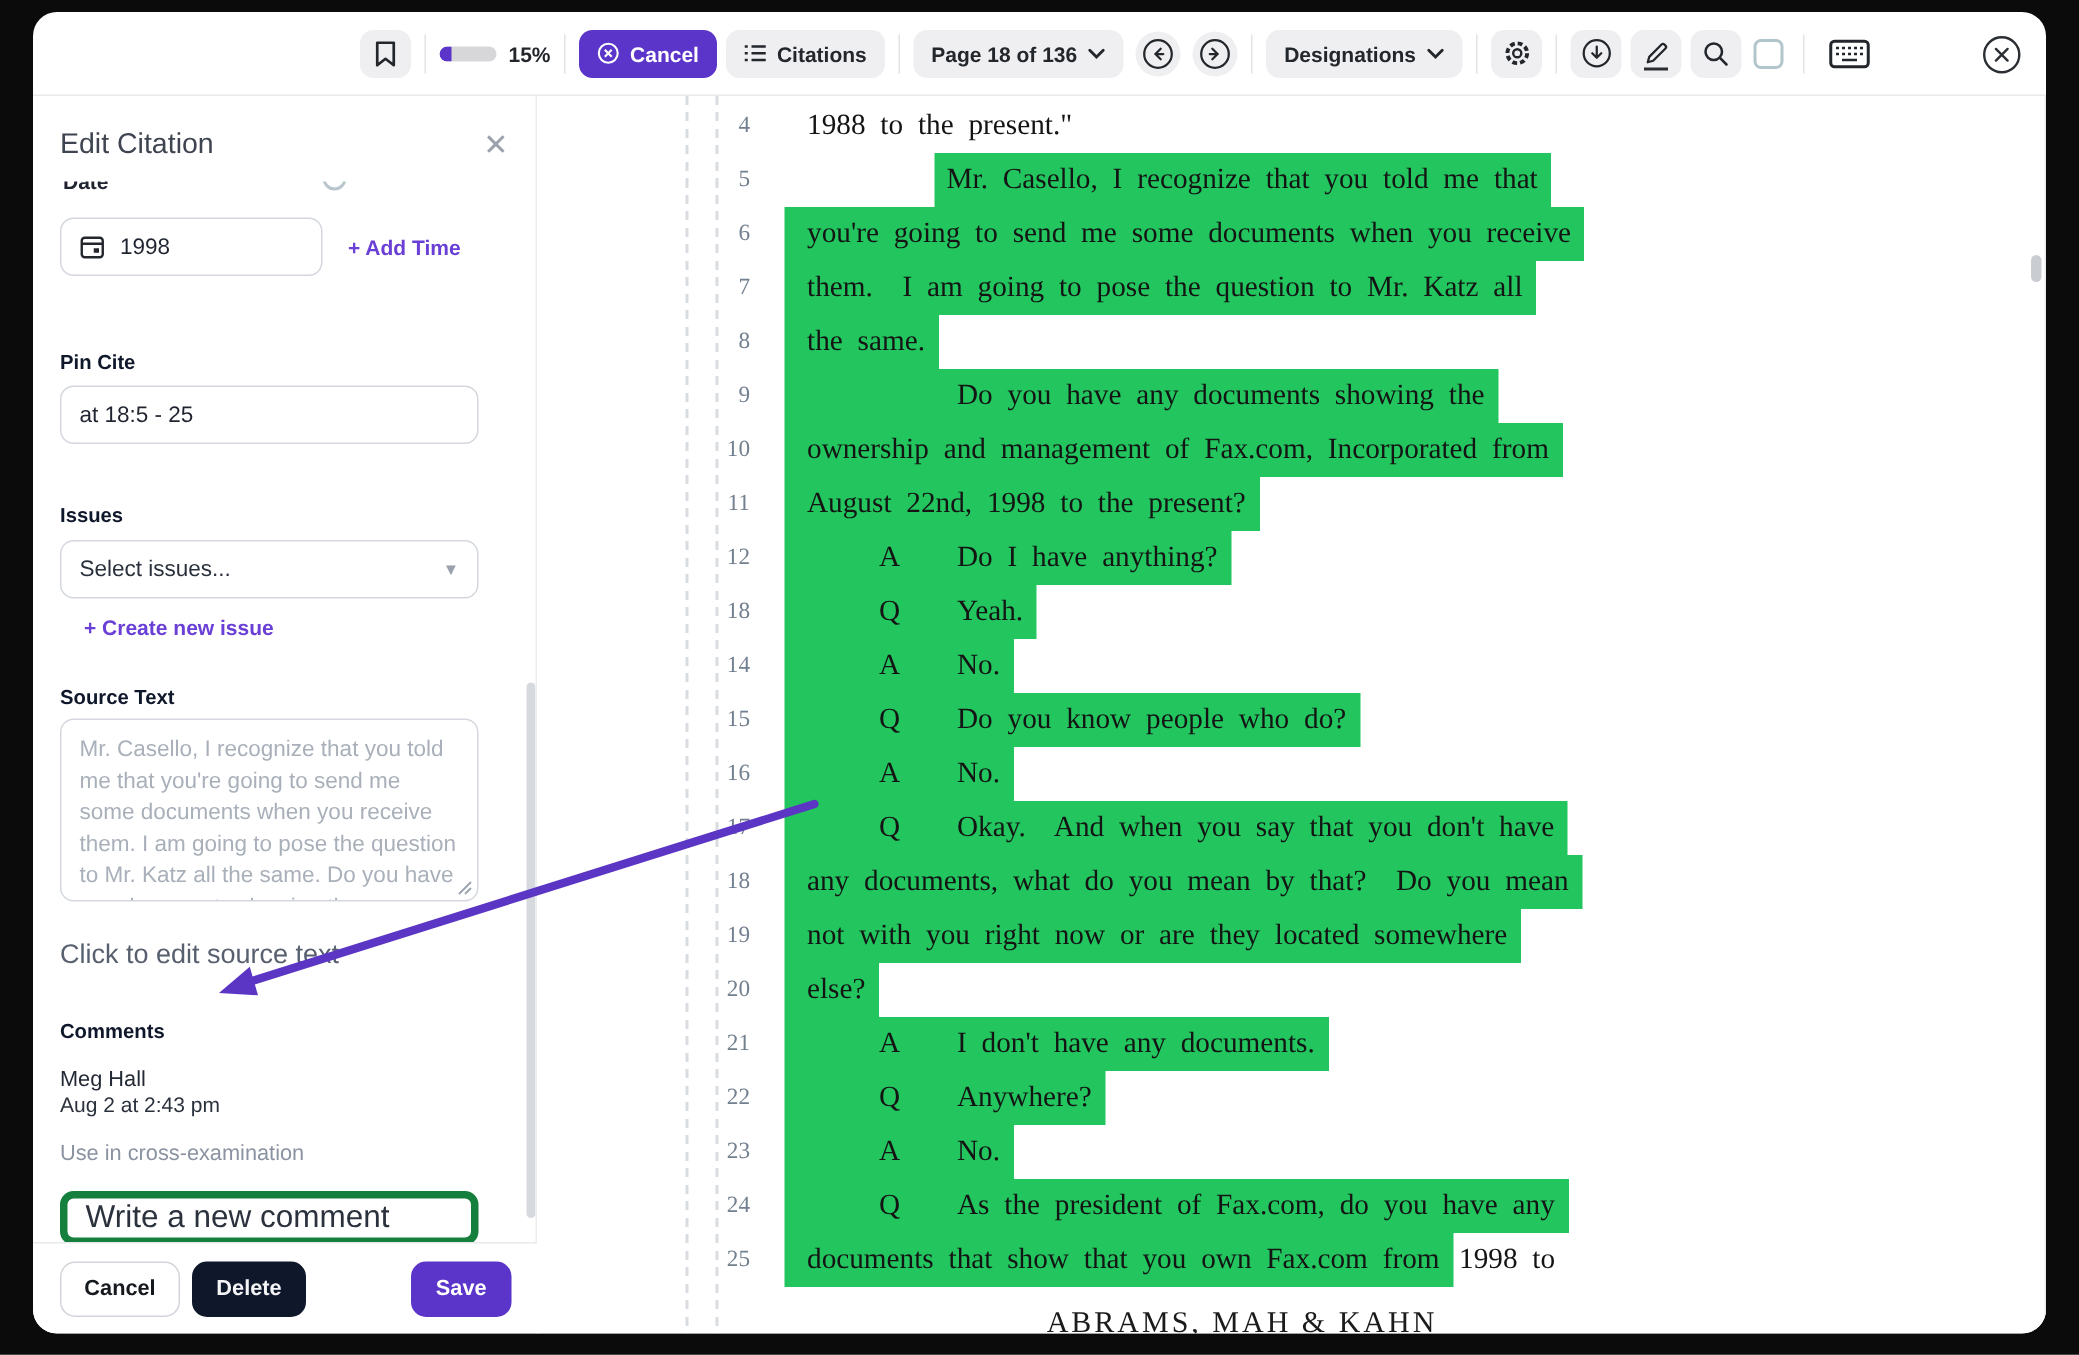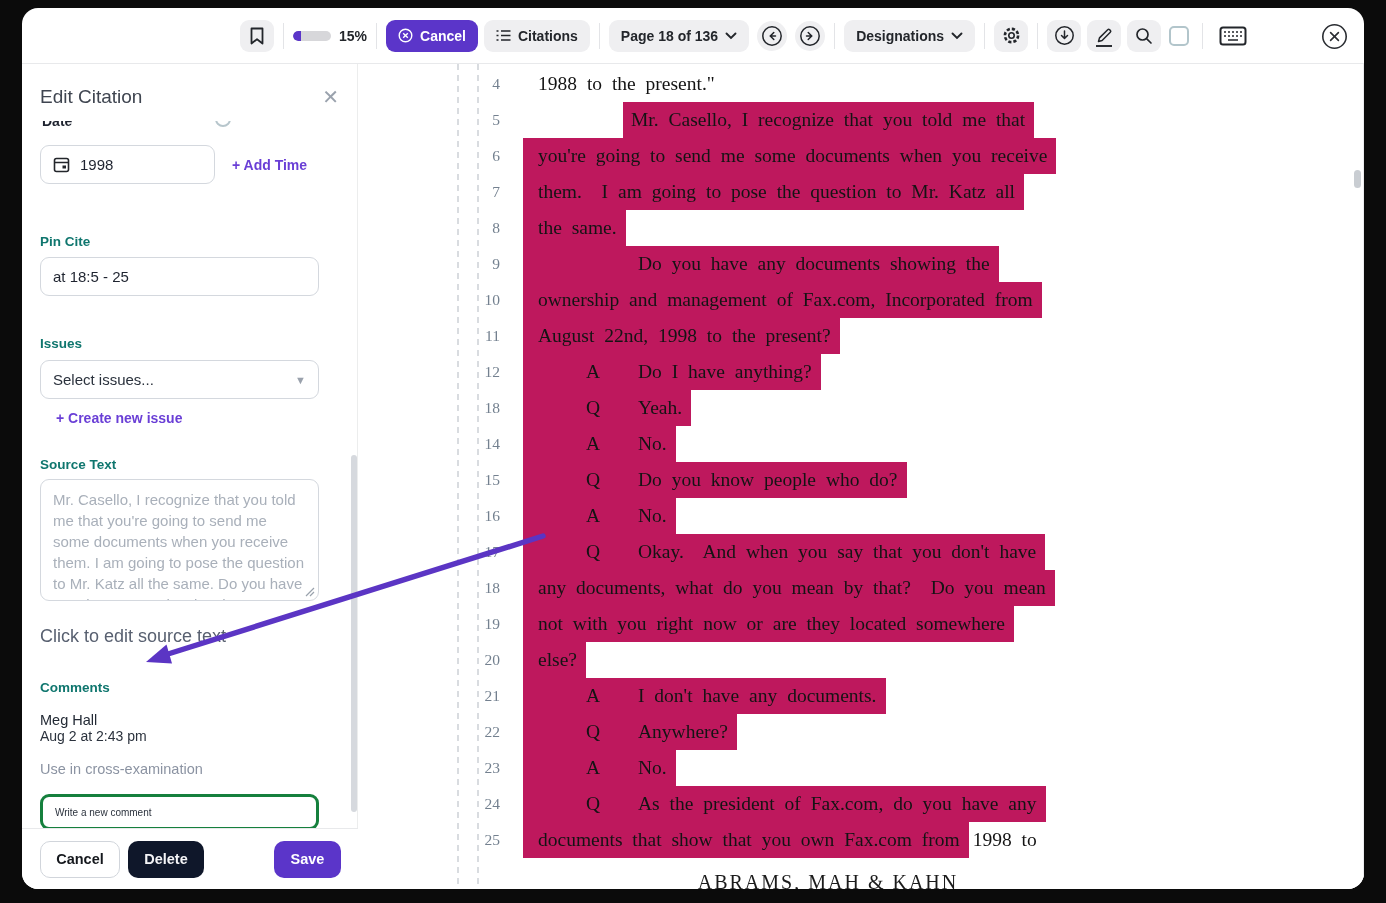--- a/index.html
+++ b/index.html
@@ -34,40 +34,40 @@
   .clip-row { height:10px; overflow:hidden; margin-top:13px; position:relative; }
   .clip-label { font-size:14px; font-weight:700; color:#1f2430; position:absolute; top:-8px; left:2px; }
   .clip-circle { position:absolute; top:-10px; left:175px; width:16px; height:16px; border-radius:50%;
                  border:2px solid #b7c6cc; background:#fff; }
   .date-row { margin-top:14px; display:flex; align-items:center; }
   .input-box { border:1px solid #d4d8de; border-radius:9px; height:39px; display:flex; align-items:center;
                padding:0 12px; font-size:15px; color:#1f2430; background:#fff; }
   .date-box { width:175px; gap:10px; }
   .link-purple { color:#6a3fd6; font-size:14px; font-weight:600; cursor:pointer; }
   .add-time { margin-left:17px; }
-  .fld-label { font-size:13.5px; font-weight:700; color:#0f766e; }
+  .fld-label { font-size:13.5px; font-weight:700; color:#0f172a; }
   .lbl-pin { margin-top:50px; }
   .pin-box { margin-top:8px; width:279px; }
   .lbl-issues { margin-top:40px; }
   .select-box { margin-top:9px; width:279px; justify-content:space-between; cursor:pointer; }
   .select-caret { color:#9aa1ac; font-size:11px; }
   .create-issue { margin-top:11px; margin-left:16px; }
   .lbl-source { margin-top:31px; }
   .source-box { margin-top:7px; width:279px; height:122px; border:1px solid #d4d8de; border-radius:9px;
                 padding:9px 12px; font-size:15px; line-height:21px; color:#a9b0ba; overflow:hidden;
                 position:relative; cursor:pointer; }
   .resize-corner { position:absolute; right:3px; bottom:3px; }
   .source-hint { margin-top:25px; font-size:18px; font-weight:400; color:#586070; }
   .lbl-comments { margin-top:33px; }
   .comment-meta { margin-top:17px; display:flex; justify-content:space-between; align-items:baseline; width:279px;flex-direction:column; }
   .comment-author { font-size:14.5px; color:#232a35; }
   .comment-time { font-size:14px; color:#2b323d; }
   .comment-body { margin-top:17px; font-size:14.5px; color:#8b93a2; }
-  .comment-input { margin-top:17px; width:279px; height:36px; border:3px solid #15803d; border-radius:9px;
-                   padding:0 12px; font-size:10px; color:#1f2430; outline:none; font-family:"Liberation Sans",sans-serif; }
+  .comment-input { margin-top:17px; width:279px; height:36px; border:5px solid #15803d; border-radius:9px;
+                   padding:0 12px; font-size:21px; color:#1f2430; outline:none; font-family:"Liberation Sans",sans-serif; }
   .comment-input::placeholder { color:#2b323d; opacity:1; }
   .comment-save-row { width:279px; display:flex; justify-content:flex-end; margin-top:10px; }
   .btn-save-disabled { background:#c7b3ee; color:#fff; font-size:14px; font-weight:600; border:none;
                        border-radius:9px; padding:7px 19px; cursor:default; }
   .panel-scrollbar { position:absolute; left:329px; top:391px; width:6px; height:357px; background:#d6d9de; border-radius:3px; }
 
   
   #panel-footer { position:absolute; left:0; top:820px; width:337px; height:61px; background:#fff;
                   border-top:1px solid #e8e9eb; display:flex; align-items:center; padding:0 18px; gap:8px; }
   .btn { border-radius:10px; height:37px; font-size:14.5px; font-weight:600; display:flex; align-items:center;
@@ -82,21 +82,21 @@
   .dash-line { position:absolute; top:0; bottom:0; width:2px;
                background-image:repeating-linear-gradient(to bottom,#d9dce0 0 6px,transparent 6px 11px); }
   .dash-1 { left:99px; } .dash-2 { left:119px; }
   #transcript { position:absolute; left:0; top:2px; width:100%; }
   .trow { display:flex; height:36px; }
   .lnum { width:142px; flex:none; text-align:right; font-family:"Liberation Serif",serif; font-size:15.5px;
           color:#73808f; line-height:36px; }
   .lcontent { margin-left:23px; white-space:nowrap; font-family:"Liberation Serif",serif; font-size:19.5px;
               color:#141414; word-spacing:5px; }
   .lcontent > span { display:inline-block; height:36px; line-height:36px; }
-  .hl { background:#be185d; padding:0 9px 0 15px; }
+  .hl { background:#22c55e; padding:0 9px 0 15px; }
   .nohl { padding-left:15px; }
   .hl.indent-margin { margin-left:100px; padding-left:8px; }
   .hl.indent-pad { padding-left:115px; }
   .spk { display:inline-block; margin-left:48px; width:52px; }
   .tail { padding-left:4px; }
   .tfooter { margin-left:200px; width:540px; margin-top:13px; text-align:center;
              font-family:"Liberation Serif",serif; font-size:20px; letter-spacing:2px; color:#1b1b1b; }
   .doc-scrollthumb { position:absolute; right:2px; top:106px; width:7px; height:18px; background:#c9cdd2; border-radius:4px; }
 
   

